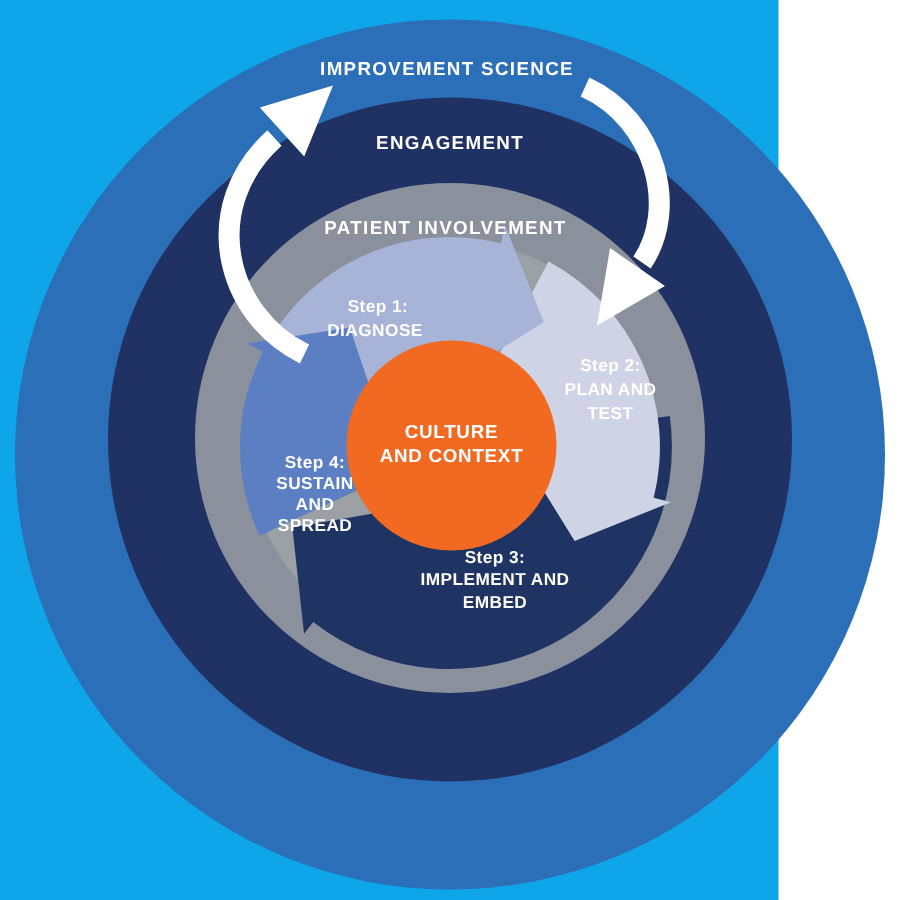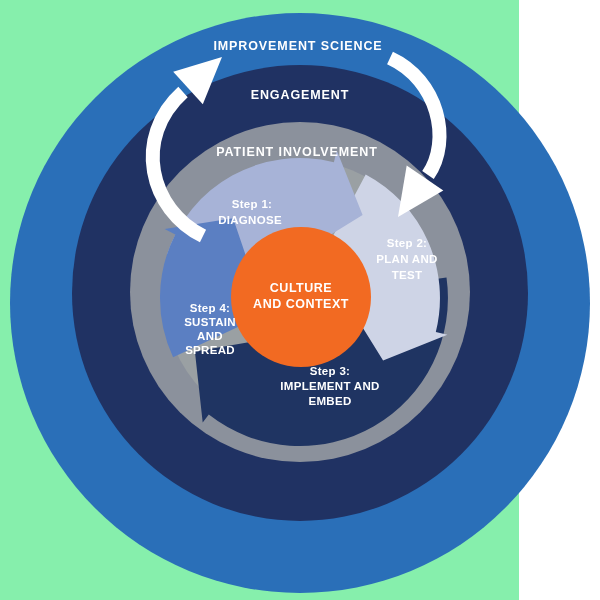--- a/index.html
+++ b/index.html
@@ -8,21 +8,21 @@
     background: #ffffff;
     width: 600px;
     height: 600px;
     overflow: hidden;
     font-family: "Liberation Sans", sans-serif;
   }
   .stage {
     position: relative;
     width: 519px;
     height: 600px;
-    background: #86efac;
+    background: #0ea5e9;
   }
   svg { display: block; }
   .lbl {
     fill: #ffffff;
     font-family: "Liberation Sans", sans-serif;
     font-weight: bold;
     text-anchor: middle;
   }
   .ring-lbl   { font-size: 12.5px; letter-spacing: 0.9px; }
   .step-lbl   { font-size: 11.5px; letter-spacing: 0.3px; }

